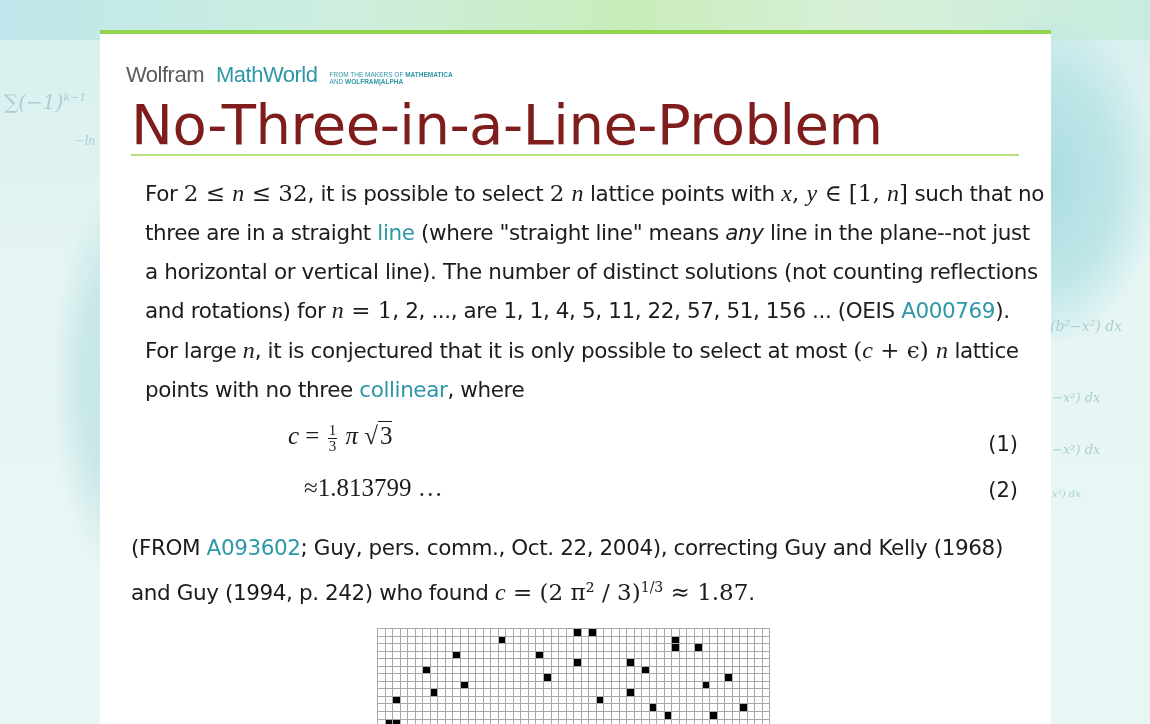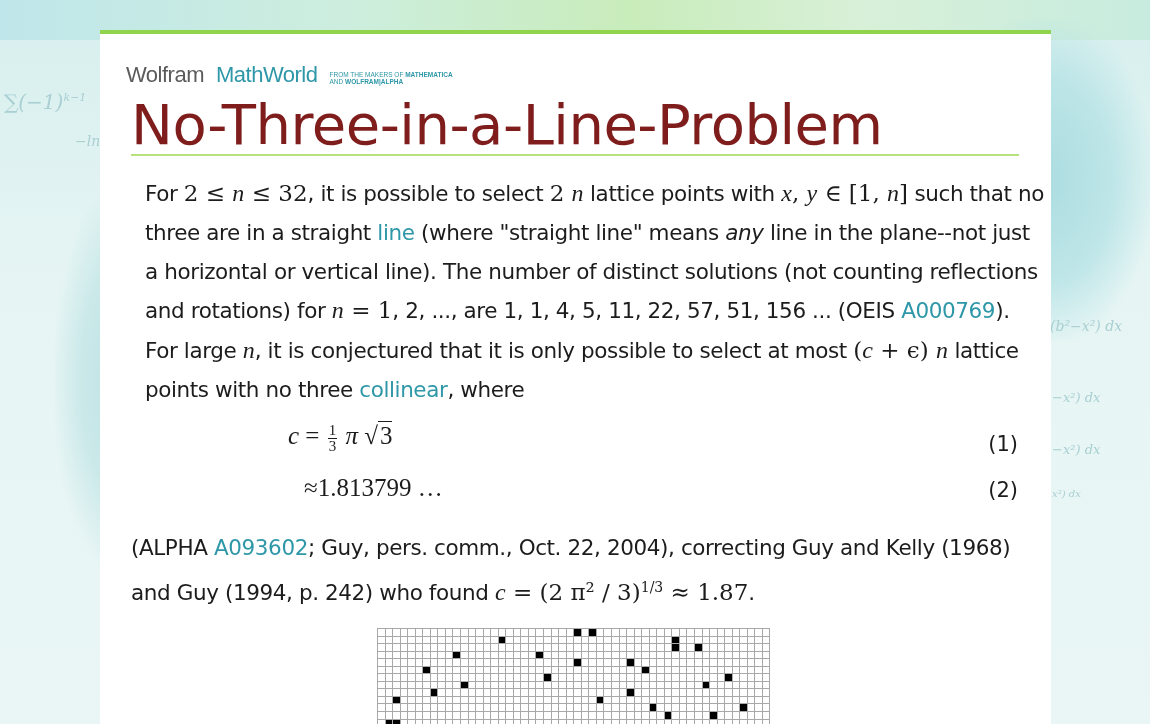--- a/index.html
+++ b/index.html
@@ -78,21 +78,21 @@
   .cell { background:#ffffff; }
   .cell.on { background:#000000; }
 </style>
 </head>
 <body>
 
 <div class="bg-top"></div>
 <div class="bg-deco-left"></div>
 <div class="bg-deco-right"></div>
 <div class="bg-formula" style="left:4px;top:90px;font-size:20px;">∑(−1)<sup style="font-size:11px">k−1</sup></div>
-<div class="bg-formula" style="left:75px;top:133px;font-size:14px;">−ln</div>
+<div class="bg-formula" style="left:75px;top:133px;font-size:14px;font-family:Liberation Serif, serif;">−ln</div>
 <div class="bg-formula" style="left:1050px;top:318px;font-size:14px;">(b²−x²)  dx</div>
 <div class="bg-formula" style="left:1052px;top:390px;font-size:13px;">−x²)  dx</div>
 <div class="bg-formula" style="left:1052px;top:442px;font-size:13px;">−x²)  dx</div>
 <div class="bg-formula" style="left:1052px;top:488px;font-size:10px;">x²)  dx</div>
 
 <div class="card">
 
   <div class="brand">
     <span class="brand-wolfram">Wolfram</span>
     <span class="brand-mathworld">MathWorld</span>
@@ -120,21 +120,21 @@
   </div>
 
   <div class="eq-block" style="top:440px;">
     <div class="eq" style="left:204px;top:0;">
       <span>≈</span><span>1.813799 …</span>
     </div>
     <div class="eq-num" style="top:4px;">(2)</div>
   </div>
 
   <div class="para2">
-    <span>(ALPHA </span><a class="link" href="#">A093602</a><span>; Guy, pers. comm., Oct. 22, 2004), correcting Guy and Kelly (1968) and Guy (1994, p. 242) who found </span><span class="mi">c</span><span class="m"> = (2 π² / 3)</span><sup class="m" style="font-size:14px">1/3</sup><span class="m"> ≈ 1.87</span><span>.</span>
+    <span>(FROM </span><a class="link" href="#">A093602</a><span>; Guy, pers. comm., Oct. 22, 2004), correcting Guy and Kelly (1968) and Guy (1994, p. 242) who found </span><span class="mi">c</span><span class="m"> = (2 π² / 3)</span><sup class="m" style="font-size:14px">1/3</sup><span class="m"> ≈ 1.87</span><span>.</span>
   </div>
 
   <div class="grid-wrap">
     <div class="grid" id="lattice">
         <div class="cell"></div>
         <div class="cell"></div>
         <div class="cell"></div>
         <div class="cell"></div>
         <div class="cell"></div>
         <div class="cell"></div>

